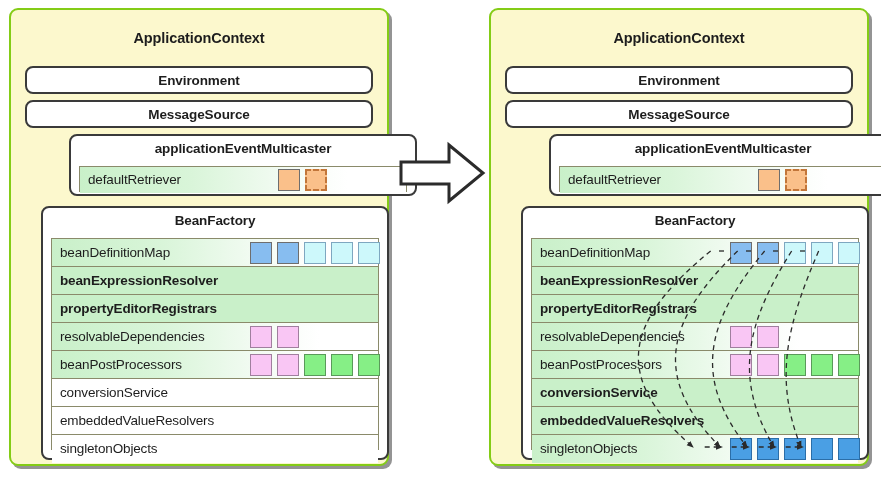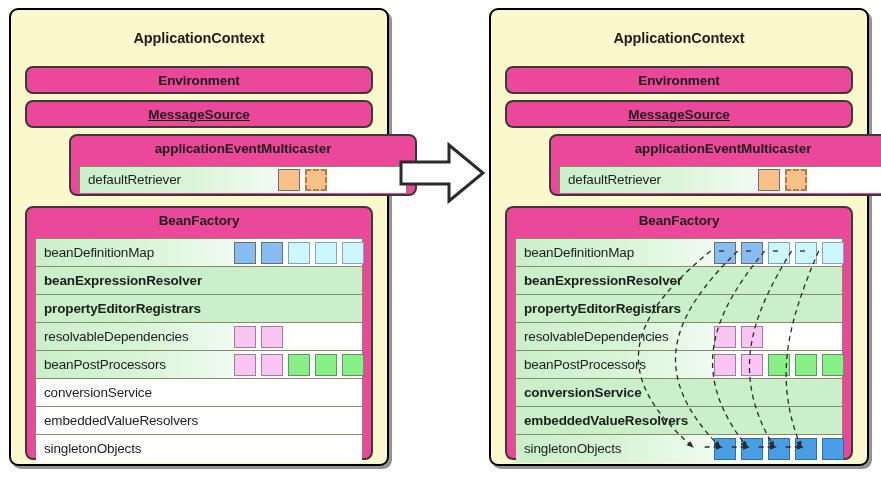--- a/index.html
+++ b/index.html
@@ -11,58 +11,58 @@
     position:relative;
   }
   .stage{position:relative;width:881px;height:477px;}
 
   
   .panel{
     position:absolute;
     top:8px;
     width:380px;height:458px;
     background:#fcf8cd;
-    border:2px solid #000000;
+    border:2px solid #84cc16;
     border-radius:9px;
     box-sizing:border-box;
     box-shadow:3px 3px 0 rgba(60,60,60,.55);
   }
   .panel.left{left:9px;}
   .panel.right{left:489px;}
 
   .panel-title{
     text-align:center;
     font-weight:bold;
     font-size:14.5px;
     color:#1d1d1d;
     margin-top:20px;
     letter-spacing:-.1px;
   }
 
   
   .box{
     position:absolute;
     left:14px;width:348px;
-    background:#ec4899;
+    background:#ffffff;
     border:2px solid #3a3a3a;
     border-radius:8px;
     box-sizing:border-box;
   }
   .box-title{
     text-align:center;
     font-weight:bold;
     font-size:13.5px;
     color:#1d1d1d;
     line-height:26px;
     letter-spacing:-.1px;
   }
   .box.environment{top:56px;height:28px;}
-  .box.messagesource{top:90px;height:28px;text-decoration:underline;}
+  .box.messagesource{top:90px;height:28px;}
   .box.multicaster{top:124px;height:62px;margin-left:44px;}
-  .box.beanfactory{top:196px;height:254px;}
+  .box.beanfactory{top:196px;height:254px;margin-left:16px;}
 
   
   .rowwrap{
     position:absolute;
     left:8px;right:8px;
     border:1px solid #8a8a6a;
     box-sizing:border-box;
     background:#ffffff;
   }
   .multicaster .rowwrap{top:30px;height:26px;}

